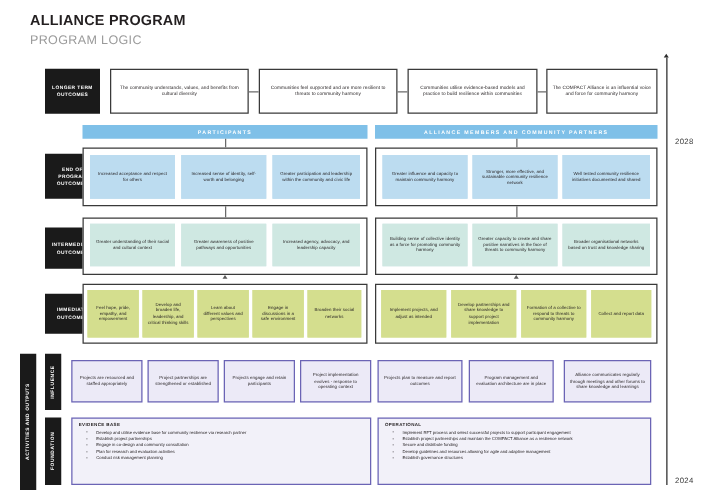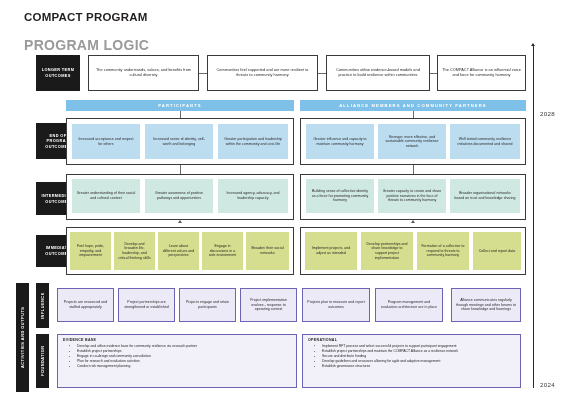--- a/index.html
+++ b/index.html
@@ -15,22 +15,22 @@
     background: #ffffff;
   }
 
   
   .title-block { position: absolute; left: 24px; top: 10px; }
   .title-main {
     font-size: 11.5px; font-weight: bold; color: #231f20;
     letter-spacing: 0.2px; line-height: 14px;
   }
   .title-sub {
-    font-size: 14px; font-weight: bold; color: #9a9a9a;
-    letter-spacing: 0.3px; line-height: 15px; margin-top: 14px;
+    font-size: 10px; font-weight: normal; color: #9a9a9a;
+    letter-spacing: 0.3px; line-height: 15px; margin-top: 1px;
   }
 
   
   .rowlabel {
     position: absolute;
     background: #1a1a1a;
     color: #ffffff;
     font-size: 3.9px;
     font-weight: bold;
     letter-spacing: 0.35px;
@@ -136,21 +136,21 @@
     font-size: 6.2px; color: #3a3a3a;
     letter-spacing: 0.3px;
   }
 </style>
 </head>
 <body>
 
 <div id="page">
 
   <div class="title-block">
-    <div class="title-main">COMPACT PROGRAM</div>
+    <div class="title-main">ALLIANCE PROGRAM</div>
     <div class="title-sub">PROGRAM LOGIC</div>
   </div>
 
   <div class="rowlabel" style="left:36px; top:55px; width:44px; height:36px;">LONGER TERM OUTCOMES</div>
 
   <div class="box outcome-long" style="left:88px; top:55px; width:111px; height:36px;">The community understands, values, and benefits from cultural diversity</div>
   <div class="hconn" style="left:199px; top:73px; width:8px;"></div>
   <div class="box outcome-long" style="left:207px; top:55px; width:111px; height:36px;">Communities feel supported and are more resilient to threats to community harmony</div>
   <div class="hconn" style="left:318px; top:73px; width:8px;"></div>
   <div class="box outcome-long" style="left:326px; top:55px; width:104px; height:36px;">Communities utilise evidence-based models and practice to build resilience within communities</div>

